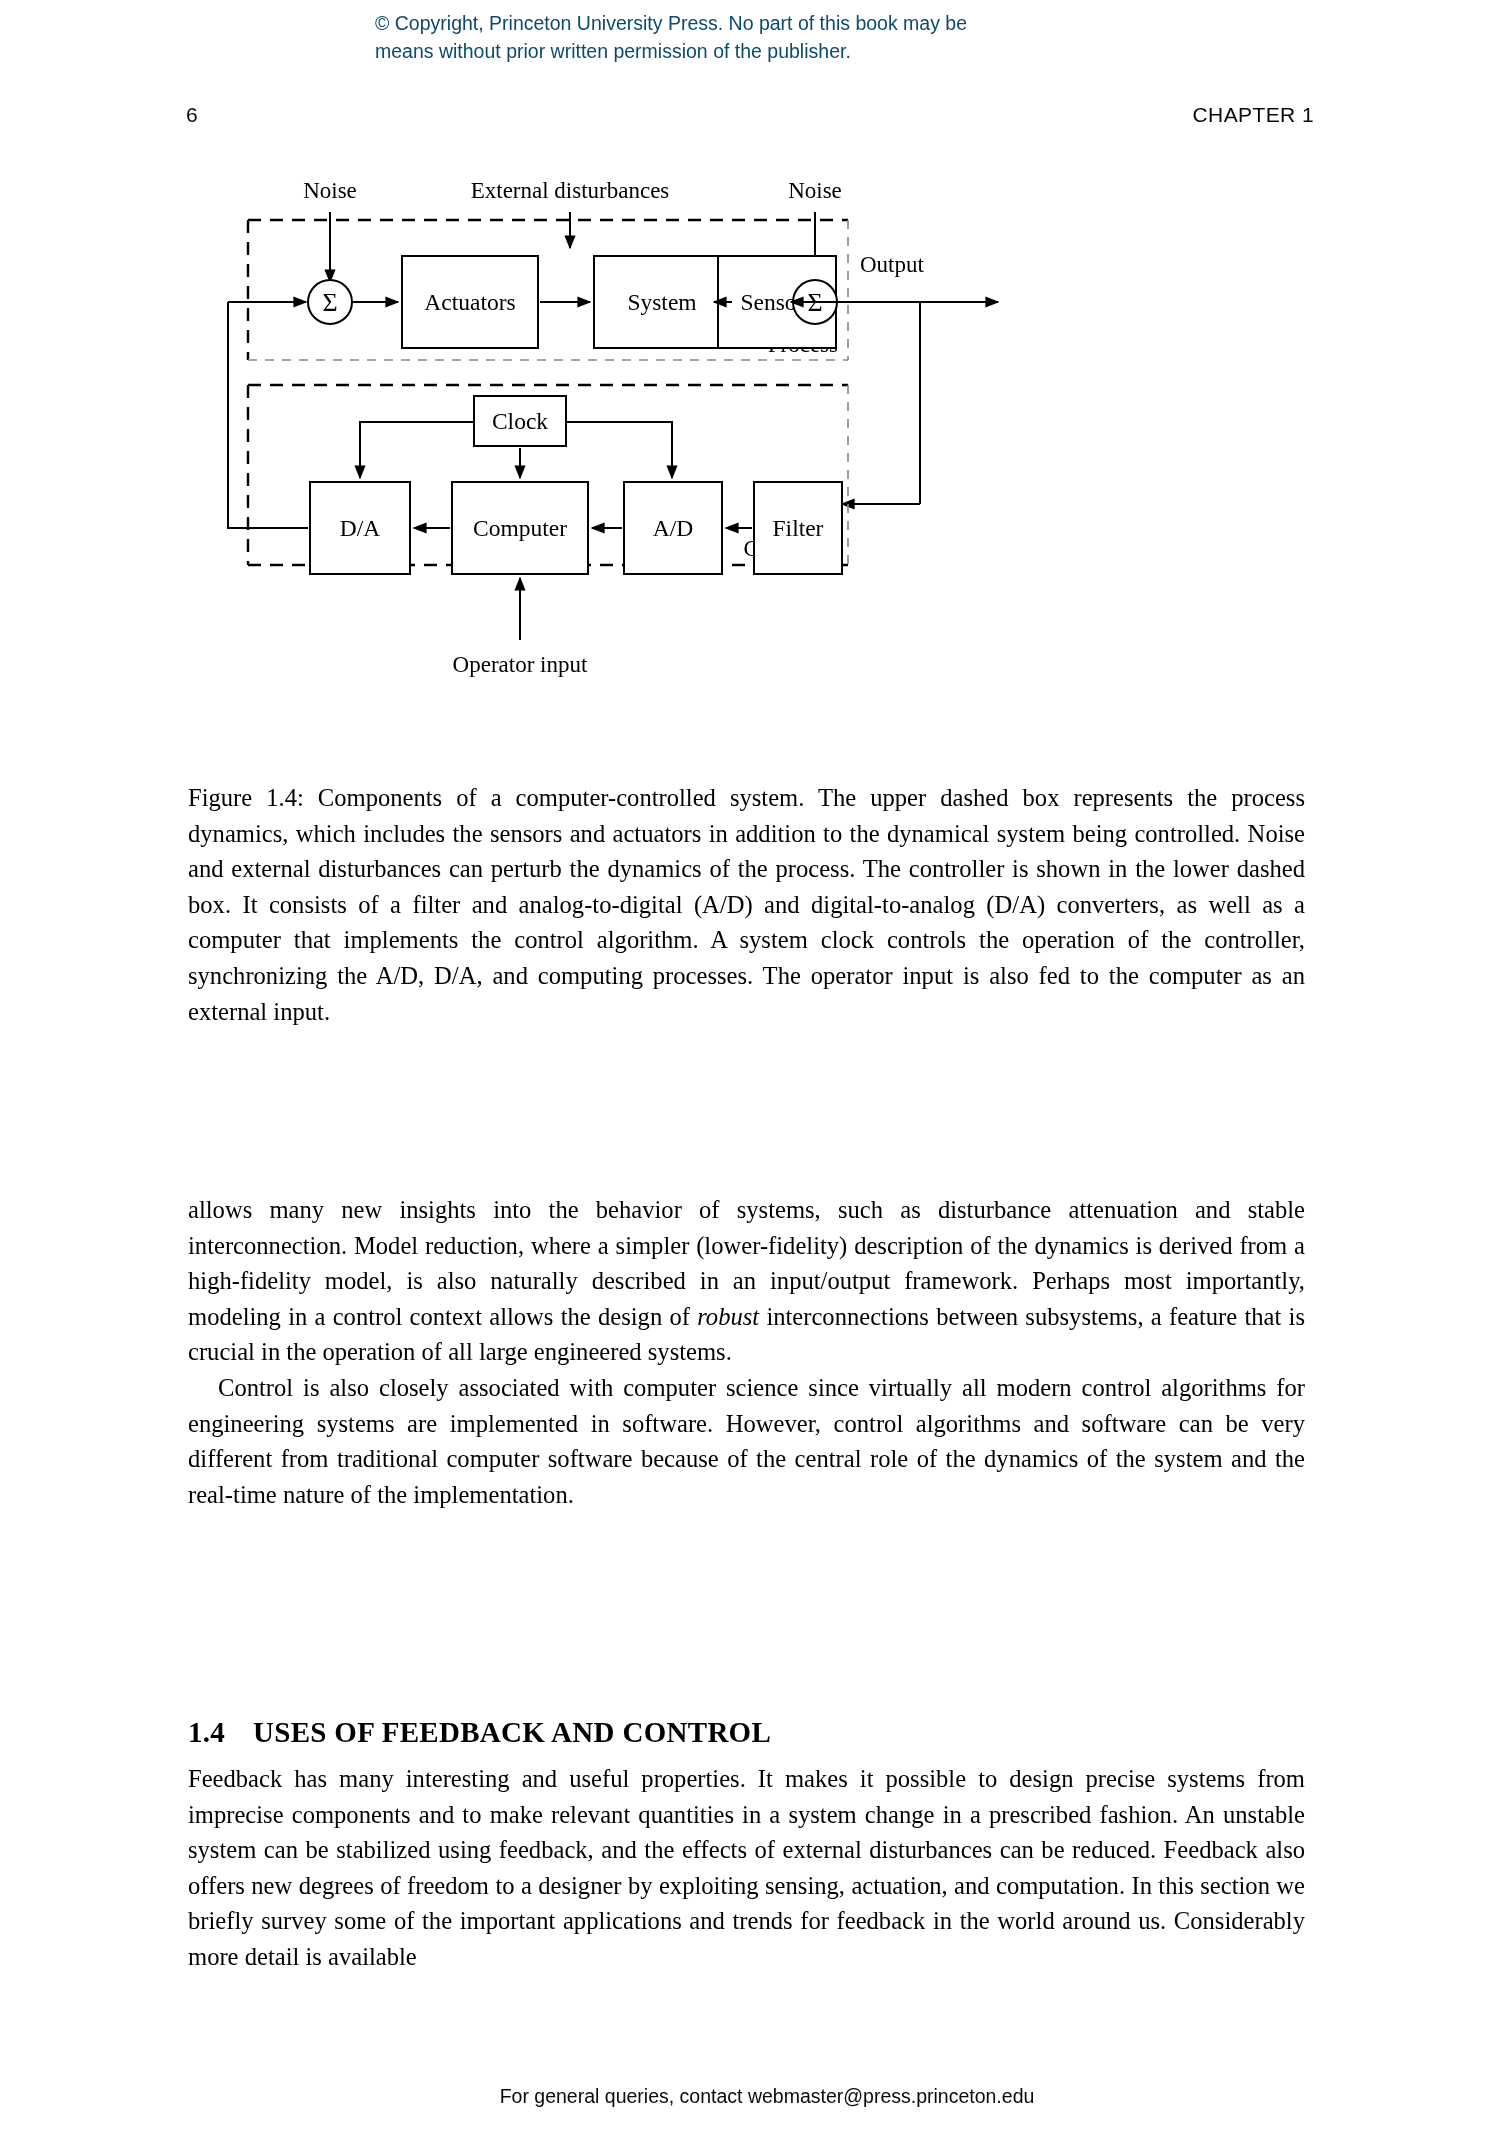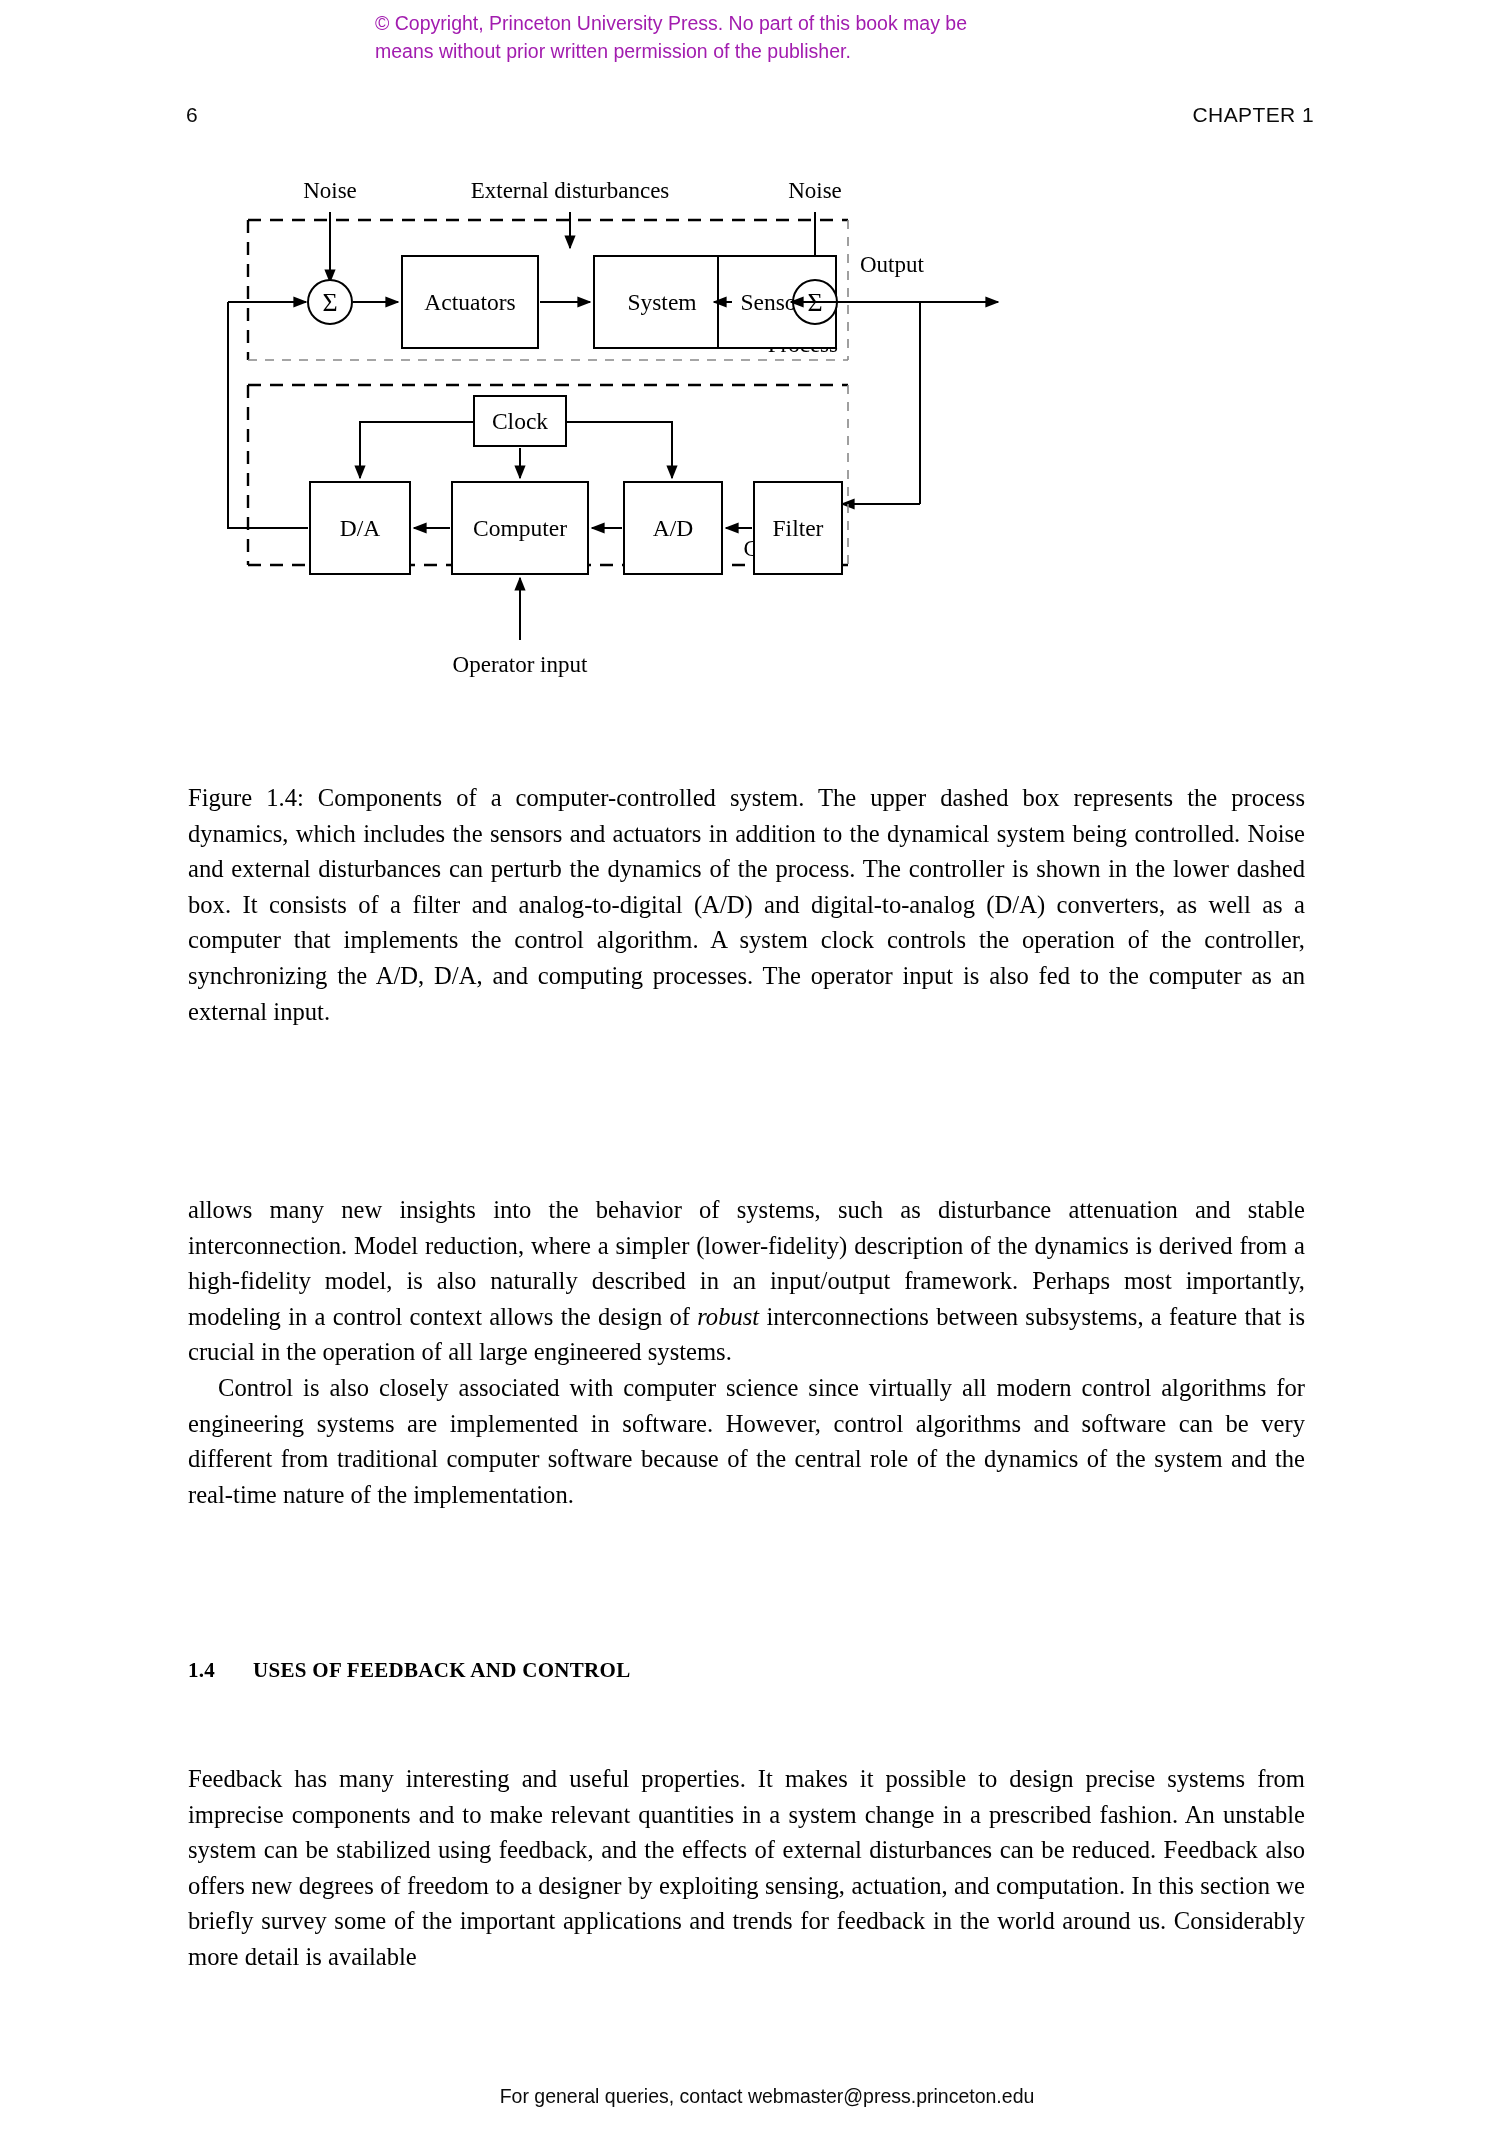--- a/index.html
+++ b/index.html
@@ -18,21 +18,21 @@
 
   
   .copyright-block {
     position: absolute;
     left: 375px;
     top: 10px;
     width: 760px;
     font-family: "Liberation Sans", sans-serif;
     font-size: 19.5px;
     line-height: 1.42;
-    color: #a21caf;
+    color: #0c4a6e;
     text-align: left;
   }
 
   .running-head {
     position: absolute;
     top: 103px;
     left: 0;
     width: 1500px;
     height: 30px;
     font-family: "Liberation Sans", sans-serif;
@@ -85,23 +85,23 @@
     font-size: 24.6px;
     line-height: 35.6px;
     text-align: justify;
   }
   .body-1 p { margin: 0; }
   .body-1 p.indent { text-indent: 30px; }
 
   .section-heading {
     position: absolute;
     left: 188px;
-    top: 1658px;
+    top: 1716px;
     width: 1117px;
-    font-size: 21px;
+    font-size: 29px;
     font-weight: bold;
     letter-spacing: 0.3px;
   }
   .section-heading .sec-num { display: inline-block; width: 65px; }
 
   .body-2 {
     position: absolute;
     left: 188px;
     top: 1733px;
     width: 1117px;

